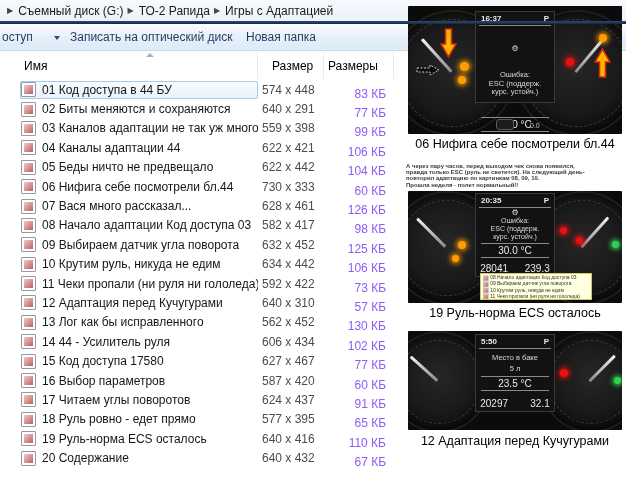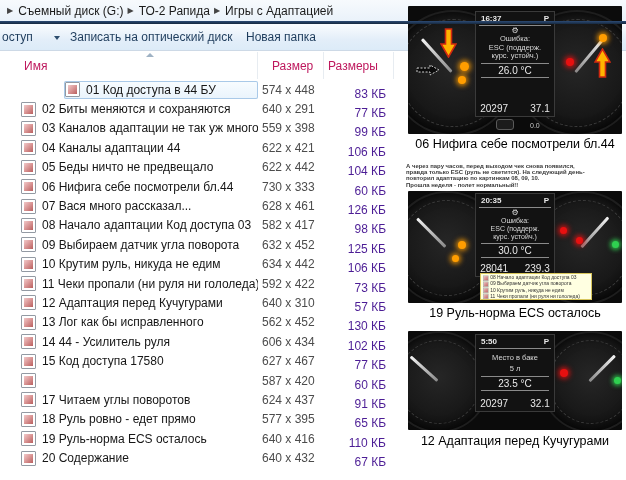--- a/index.html
+++ b/index.html
@@ -31,44 +31,43 @@
   }
   .tb-item{position:absolute;top:6px;white-space:nowrap;cursor:default;display:flex;align-items:center;gap:21px;}
   .tb-share{left:2px;}
   .tb-burn{left:70px;}
   .tb-newfolder{left:246px;}
   .dd-arrow{width:0;height:0;border-left:3.5px solid transparent;border-right:3.5px solid transparent;border-top:4px solid #2d4d6e;margin-top:2px;}
   
   .list-header{
     position:absolute;left:0;top:52px;width:626px;height:27px;background:#fff;z-index:1;
     display:grid;grid-template-columns:238px 66px 70px 1fr;padding-left:20px;box-sizing:border-box;
-    font-size:12px;color:#be185d;align-items:center;
+    font-size:12px;color:#000000;align-items:center;
   }
   .hcell{height:100%;display:flex;align-items:center;border-right:1px solid #e7ecf1;padding-left:4px;box-sizing:border-box;position:relative;}
   .hcell.size{padding-left:14px;}
   .hcell.filler{border-right:none;}
   .sort-arrow{
     position:absolute;left:126px;top:1px;width:0;height:0;
     border-left:4px solid transparent;border-right:4px solid transparent;
     border-bottom:4px solid #9fb2c4;
   }
   
   .rows{position:absolute;left:0;top:80px;width:400px;z-index:1;}
   .row{
     display:grid;grid-template-columns:238px 66px 70px;padding-left:20px;
     height:19.4px;align-items:center;font-size:12px;color:#161616;cursor:default;
   }
   .cell{white-space:nowrap;overflow:hidden;}
   .cell.name{display:flex;align-items:center;gap:6px;height:18px;padding-left:1px;box-sizing:border-box;}
   .cell.dims{color:#4c4c4c;padding-left:4px;}
-  .cell.size{color:#4c1d95;text-align:right;padding-right:8px;margin-top:8px;}
+  .cell.size{color:#8b5cf6;text-align:right;padding-right:8px;margin-top:8px;}
   .row.selected .cell.name{
     box-shadow:inset 0 0 0 1px #a9c9e8;border-radius:2px;
     background:linear-gradient(#f8fcff,#e9f3fc);
-    margin-left:44px;
   }
   .ficon{width:13px;height:13px;border:1px solid #939aa3;background:#fff;border-radius:1px;position:relative;flex:0 0 auto;}
   .ficon-in{position:absolute;left:2px;top:2px;right:2px;bottom:2px;
     background:linear-gradient(135deg,#f1caca 0%,#dc9a9a 45%,#b95f5f 100%);}
   
   .right-panel{position:absolute;left:402px;top:0;width:224px;height:480px;z-index:2;}
   .photo{
     position:absolute;left:6px;width:214px;background:#0b0b0b;overflow:hidden;
     border-radius:1px;
   }
@@ -314,20 +313,21 @@
       <span class="fname">15 Код доступа 17580</span>
     </span>
     <span class="cell dims">627 x 467</span>
     <span class="cell size">77 КБ</span>
   </div>
     <div class="row">
     <span class="cell name">
       <span class="ficon">
           <span class="ficon-in"></span>
         </span>
+      <span class="fname">16 Выбор параметров</span>
     </span>
     <span class="cell dims">587 x 420</span>
     <span class="cell size">60 КБ</span>
   </div>
     <div class="row">
     <span class="cell name">
       <span class="ficon">
           <span class="ficon-in"></span>
         </span>
       <span class="fname">17 Читаем углы поворотов</span>
@@ -369,21 +369,21 @@
 
 <div class="right-panel">
 
   <div class="photo" style="top:6px;height:128px;">
     <div class="gauge" style="left:-18px;top:4px;width:126px;height:126px;">
       <div class="needle" style="height:44px;left:60px;top:18px;transform:rotate(-42deg);"></div>
     </div>
     <div class="gauge" style="right:-18px;top:4px;width:126px;height:126px;">
       <div class="needle" style="height:44px;left:60px;top:18px;transform:rotate(40deg);"></div>
     </div>
-    <div class="lcd" style="left:67px;top:5px;width:80px;height:106px;">
+    <div class="lcd" style="left:67px;top:5px;width:80px;height:92px;gap:18px;">
       <div class="lcd-top">
         <span>16:37</span>
         <span>P</span>
       </div>
       <div class="lcd-gear">⚙</div>
       <div style="text-align:center;">
 
       <div class="lcd-line">Ошибка:</div>
           <div class="lcd-line">ESC (поддерж.</div>
           <div class="lcd-line">курс. устойч.)</div>

